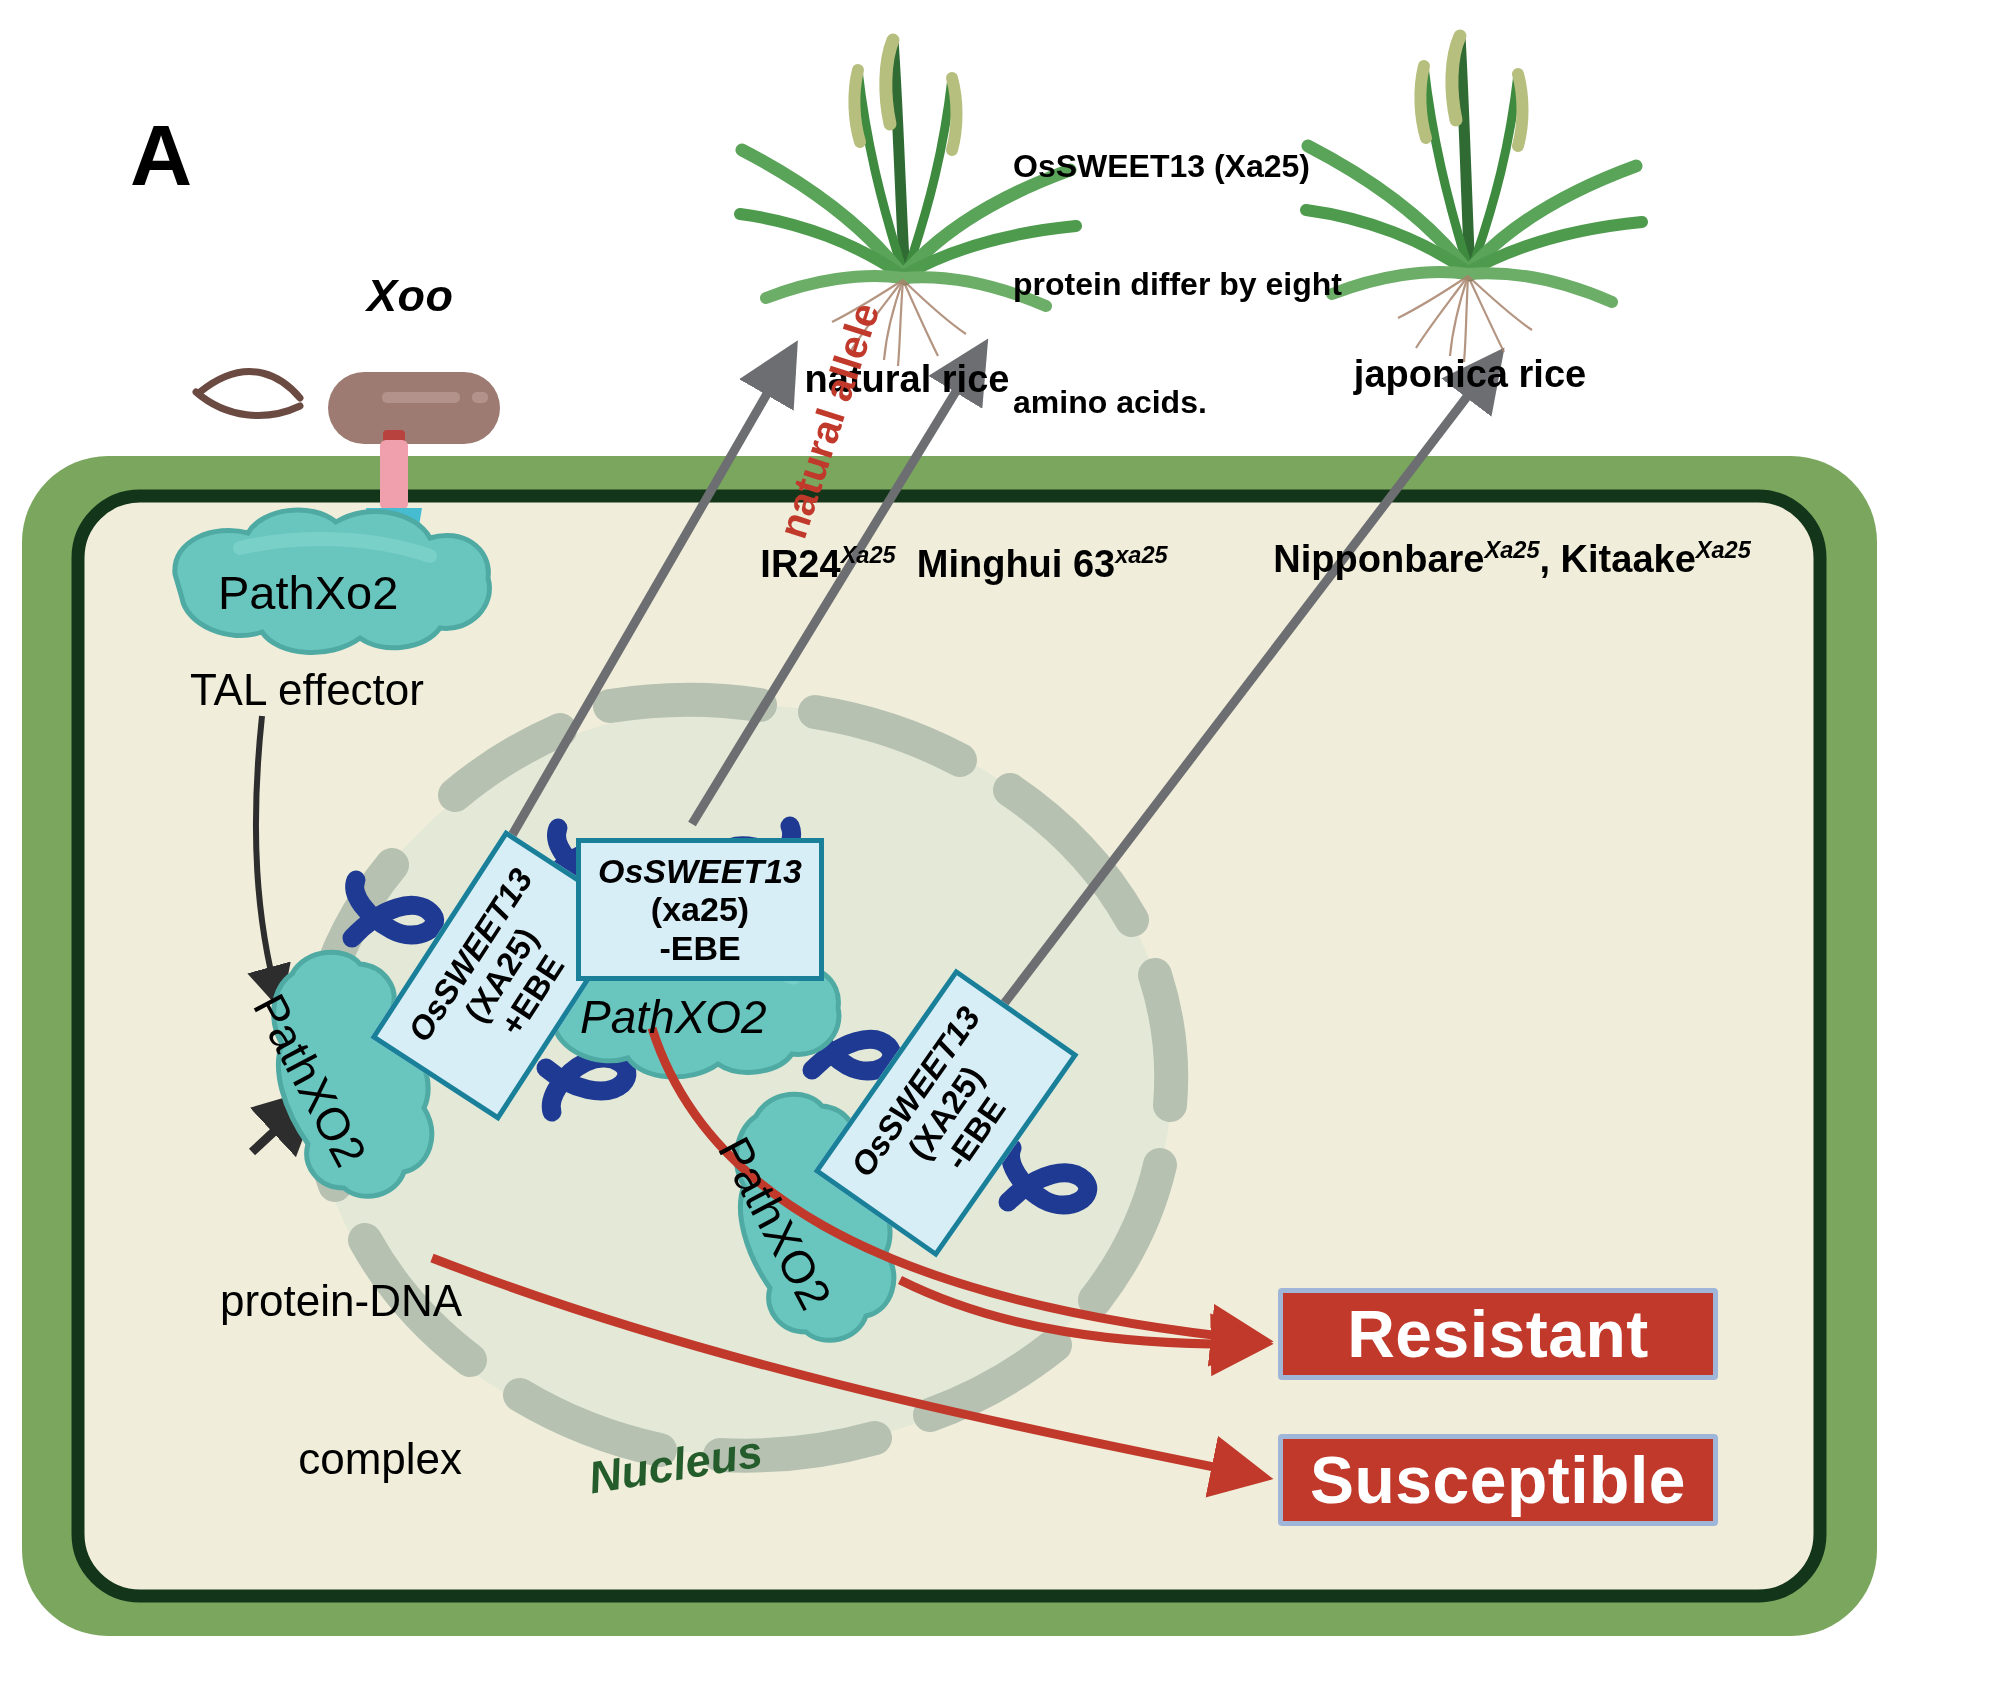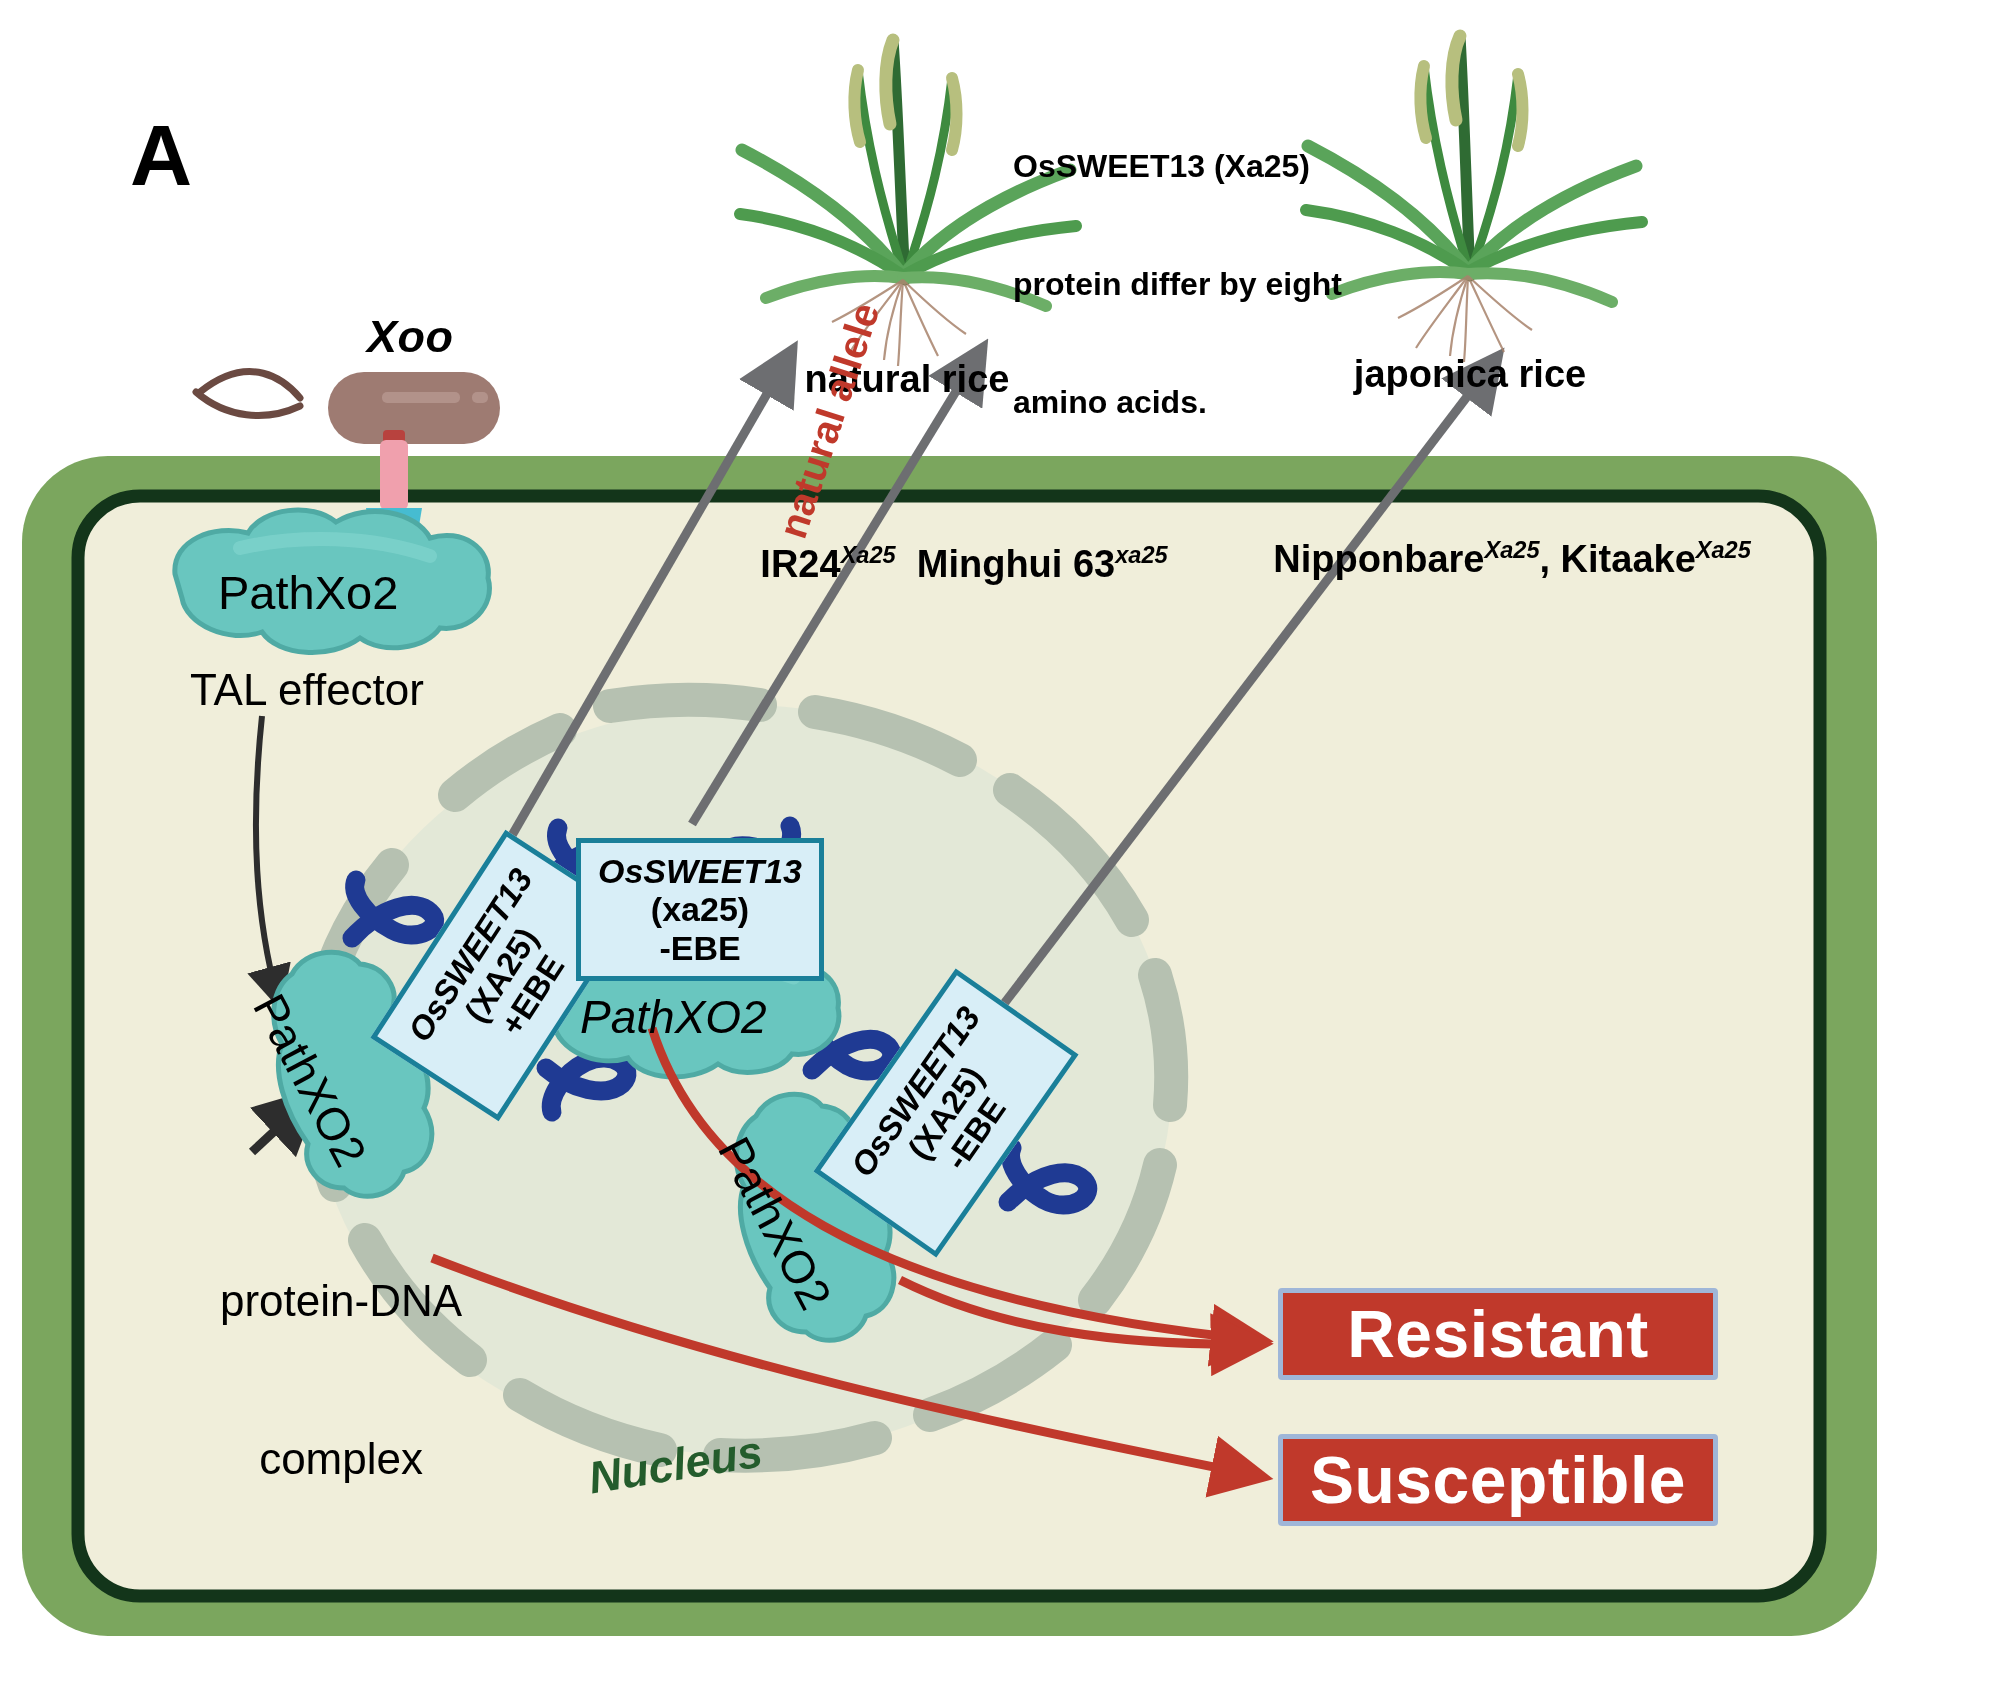--- a/index.html
+++ b/index.html
@@ -6,33 +6,33 @@
   body{width:2000px;height:1684px;position:relative;overflow:hidden;
        font-family:"Liberation Sans","DejaVu Sans",sans-serif;}
   .stage{position:absolute;inset:0;width:2000px;height:1684px;}
   svg.layer{position:absolute;left:0;top:0;width:2000px;height:1684px;overflow:visible;}
   .txt{position:absolute;white-space:pre;color:#000;}
 
   
   #panel-letter{left:130px;top:112px;font-size:86px;font-weight:700;line-height:1;}
 
   
-  #xoo-label{left:367px;top:270px;font-size:45px;font-weight:700;font-style:italic;letter-spacing:.5px;margin-top:41px;}
+  #xoo-label{left:367px;top:270px;font-size:45px;font-weight:700;font-style:italic;letter-spacing:.5px;}
 
   
   #caption-block{left:1013px;top:68px;font-size:32px;font-weight:700;line-height:1.23;}
   .plant-label{font-size:38px;font-weight:700;text-align:center;line-height:1.22;}
   #indica-label{left:697px;top:263px;width:420px;}
   #japonica-label{left:1210px;top:258px;width:520px;}
   sup{font-size:.62em;font-style:italic;font-weight:700;vertical-align:super;}
 
   
   #pathxo2-cyto-label{left:218px;top:565px;font-size:47px;}
   #tal-effector-label{left:190px;top:665px;font-size:44px;}
-  #protein-dna-label{left:220px;top:1169px;font-size:44px;line-height:1.2;text-align:center;}
+  #protein-dna-label{left:220px;top:1169px;font-size:44px;line-height:1.2;text-align:right;}
   #nucleus-label{left:585px;top:1453px;font-size:45px;font-weight:700;font-style:italic;
                  color:#245c2c;transform:rotate(-9deg);transform-origin:left top;}
   #natural-allele-label{left:770px;top:530px;font-size:40px;font-weight:700;color:#c0392b;
                  transform:rotate(-72deg);transform-origin:left top;white-space:nowrap;}
 
   
   .blob-text{position:absolute;white-space:pre;color:#000;}
   #pathxo2-nuc1-text{left:290px;top:985px;font-size:46px;transform:rotate(62deg);transform-origin:left top;}
   #pathxo2-mid-text{left:580px;top:990px;font-size:46px;font-style:italic;}
   #pathxo2-nuc2-text{left:755px;top:1128px;font-size:46px;transform:rotate(62deg);transform-origin:left top;}

